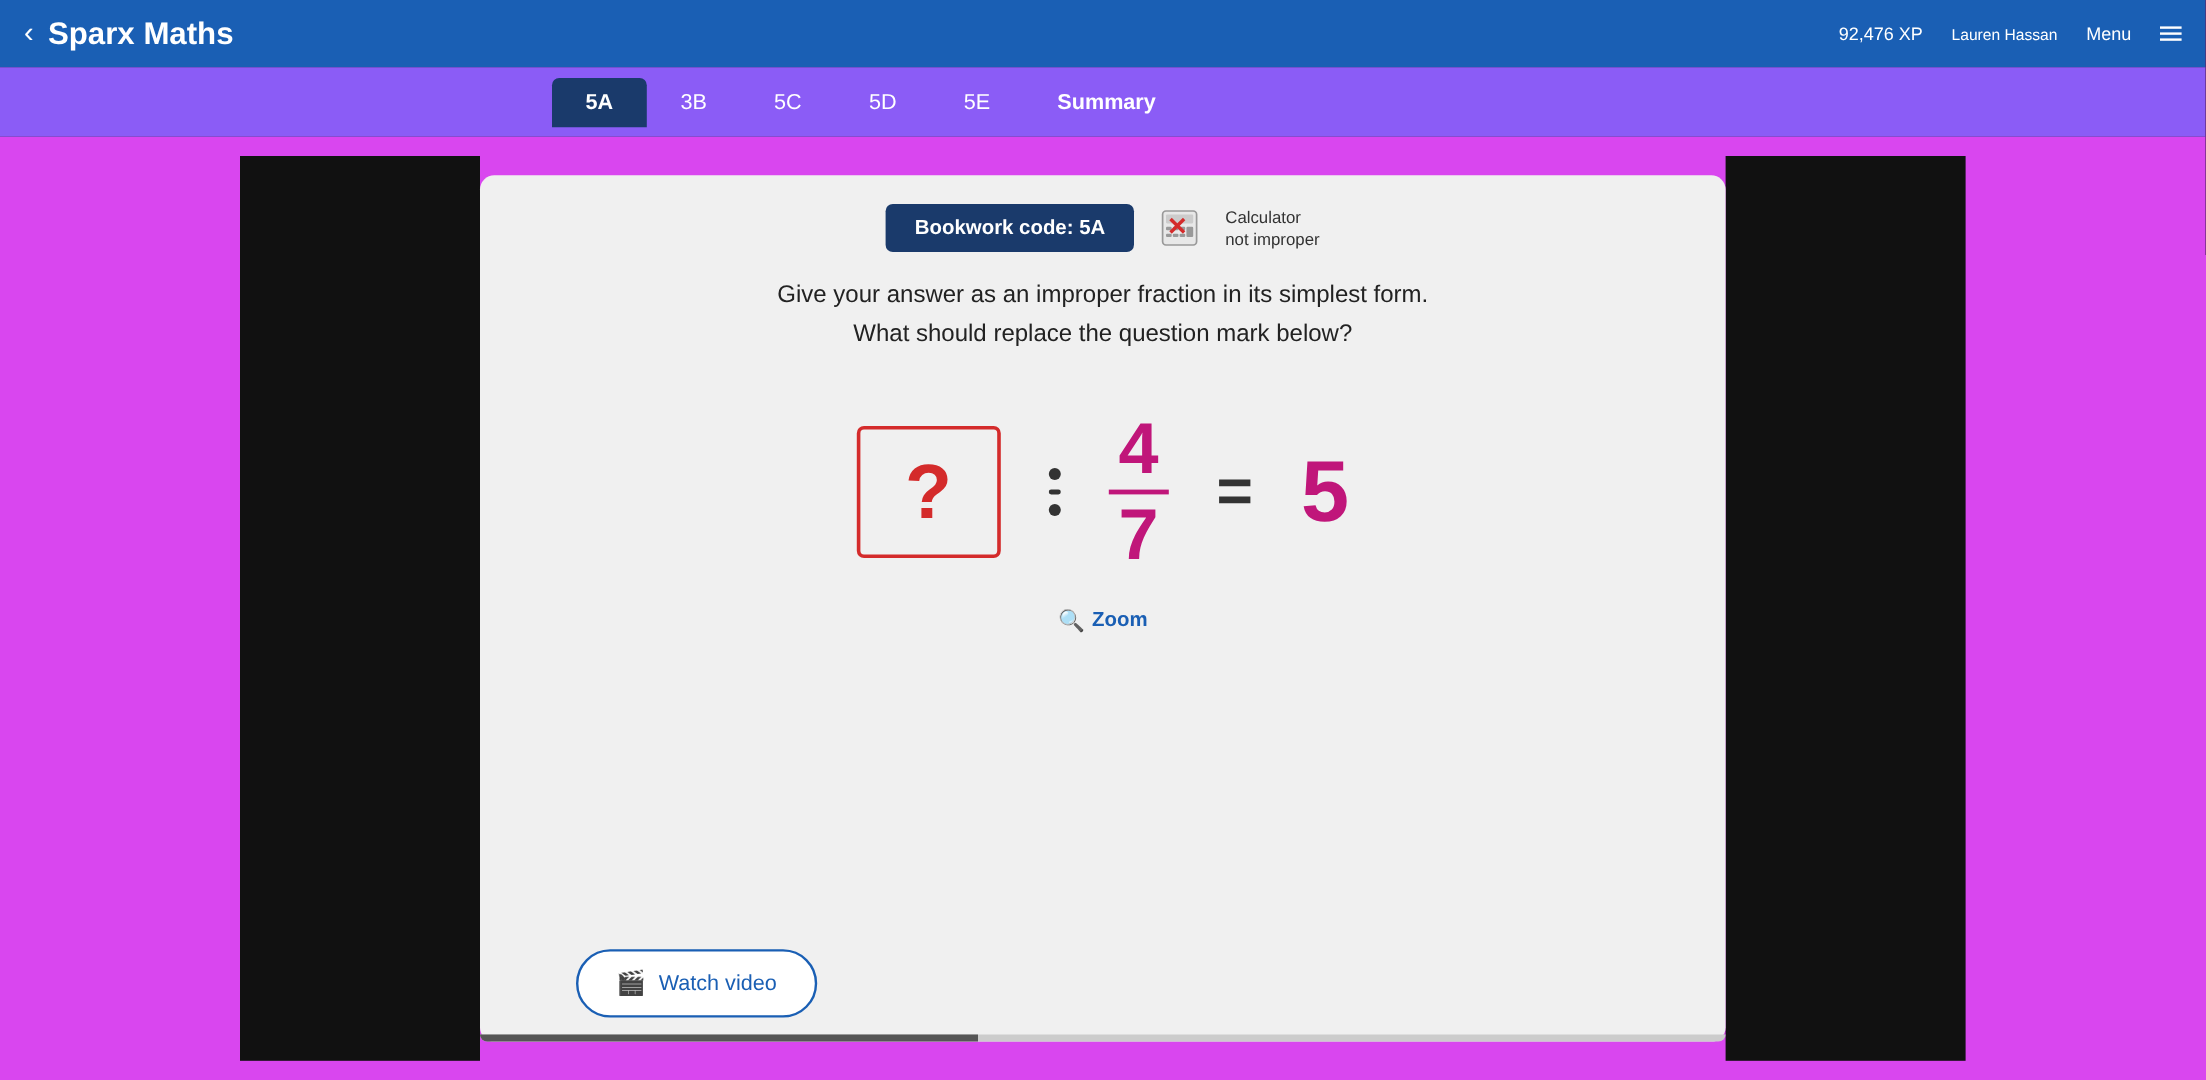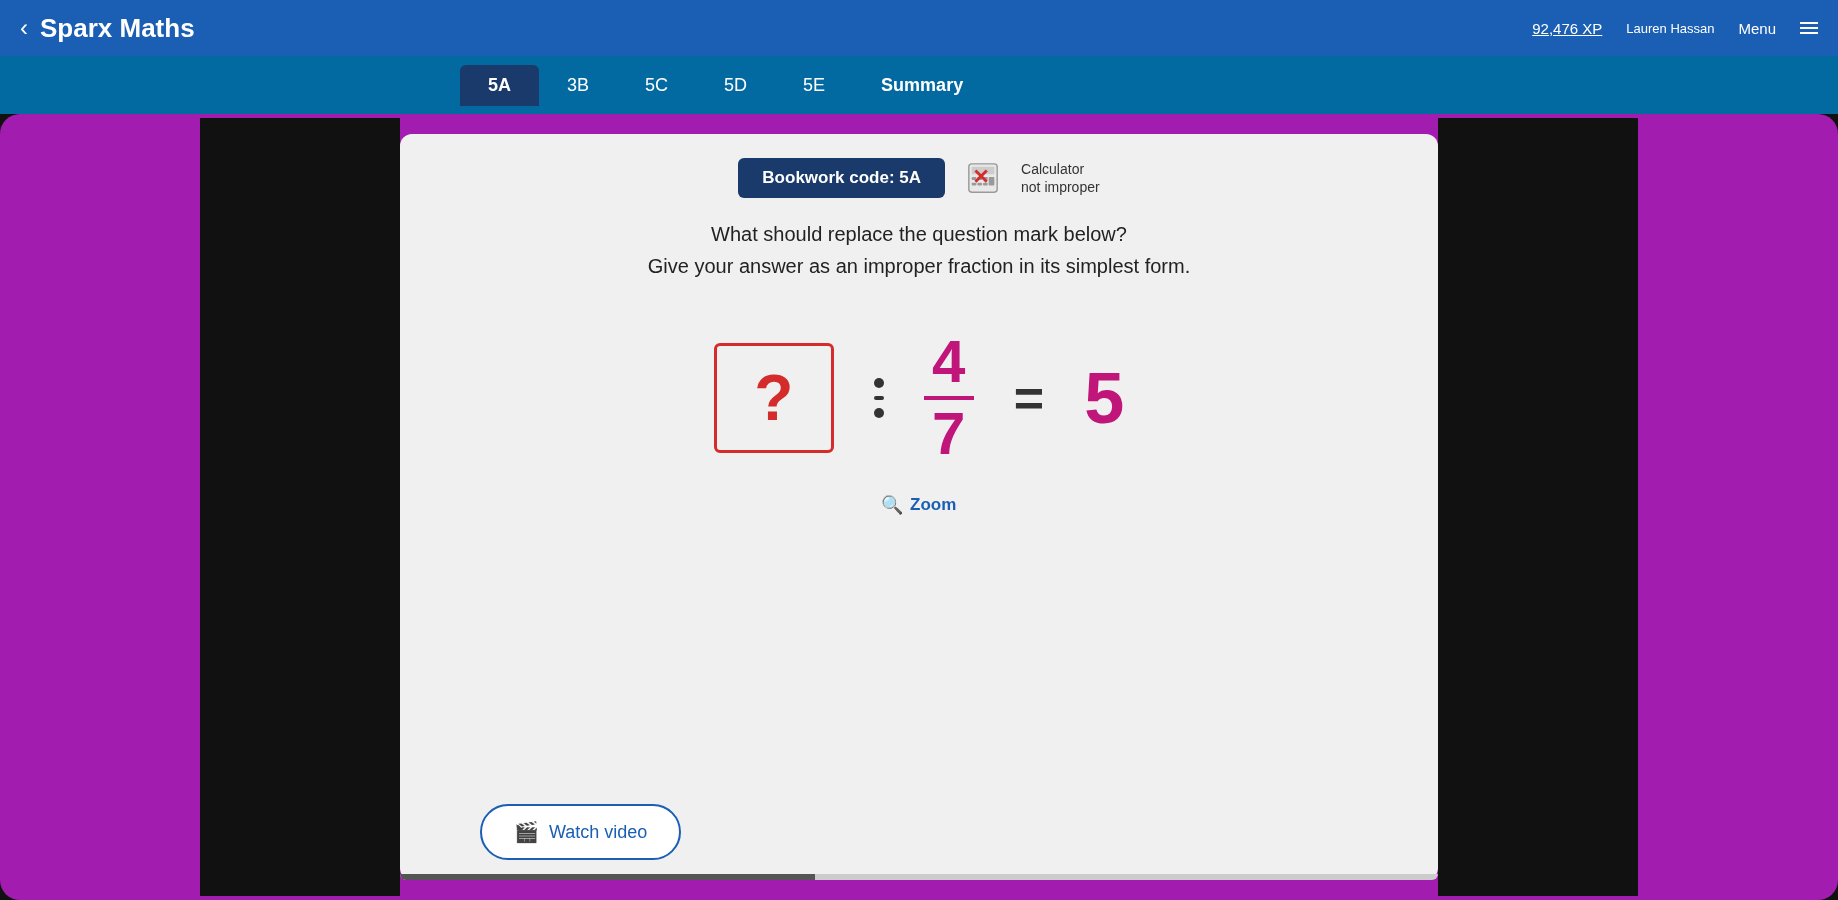--- a/index.html
+++ b/index.html
@@ -40,21 +40,20 @@
 
     .header-right {
       display: flex;
       align-items: center;
       gap: 24px;
       color: white;
     }
 
     .header-xp {
       font-size: 15px;
-      text-decoration: underline;
     }
 
     .header-user {
       font-size: 13px;
     }
 
     .header-menu {
       font-size: 15px;
       display: flex;
       align-items: center;
@@ -70,21 +69,21 @@
 
     .menu-lines span {
       display: block;
       width: 18px;
       height: 2px;
       background: white;
     }
 
     
     .tabs-bar {
-      background: #0369a1;
+      background: #8b5cf6;
       display: flex;
       align-items: center;
       padding: 0 460px;
       height: 58px;
       flex-shrink: 0;
       gap: 0;
     }
 
     .tab {
       padding: 10px 28px;
@@ -106,23 +105,22 @@
       font-weight: 700;
       padding: 10px 28px;
       cursor: pointer;
     }
 
     
     .main-area {
       flex: 1;
       display: flex;
       align-items: stretch;
-      padding: 4px 200px;
-      background: #a21caf;
-      border-radius: 20px;
+      padding: 16px 200px;
+      background: #d946ef;
     }
 
     .content-card {
       background: #f0f0f0;
       border-radius: 12px;
       flex: 1;
       margin: 16px 0 16px 0;
       display: flex;
       flex-direction: column;
       align-items: center;
@@ -415,22 +413,22 @@
           </svg>
         </span>
         <div class="calc-text">
           <span>Calculator</span>
           <span>not improper</span>
         </div>
       </div>
     </div>
 
     <div class="question-text">
+      <div>Give your answer as an improper fraction in its simplest form.</div>
       <div>What should replace the question mark below?</div>
-      <div>Give your answer as an improper fraction in its simplest form.</div>
     </div>
 
     <div class="math-expression">
 
       <div class="question-box">
         <span class="question-mark">?</span>
       </div>
 
       <div class="divide-symbol">
         <div class="divide-dot"></div>

